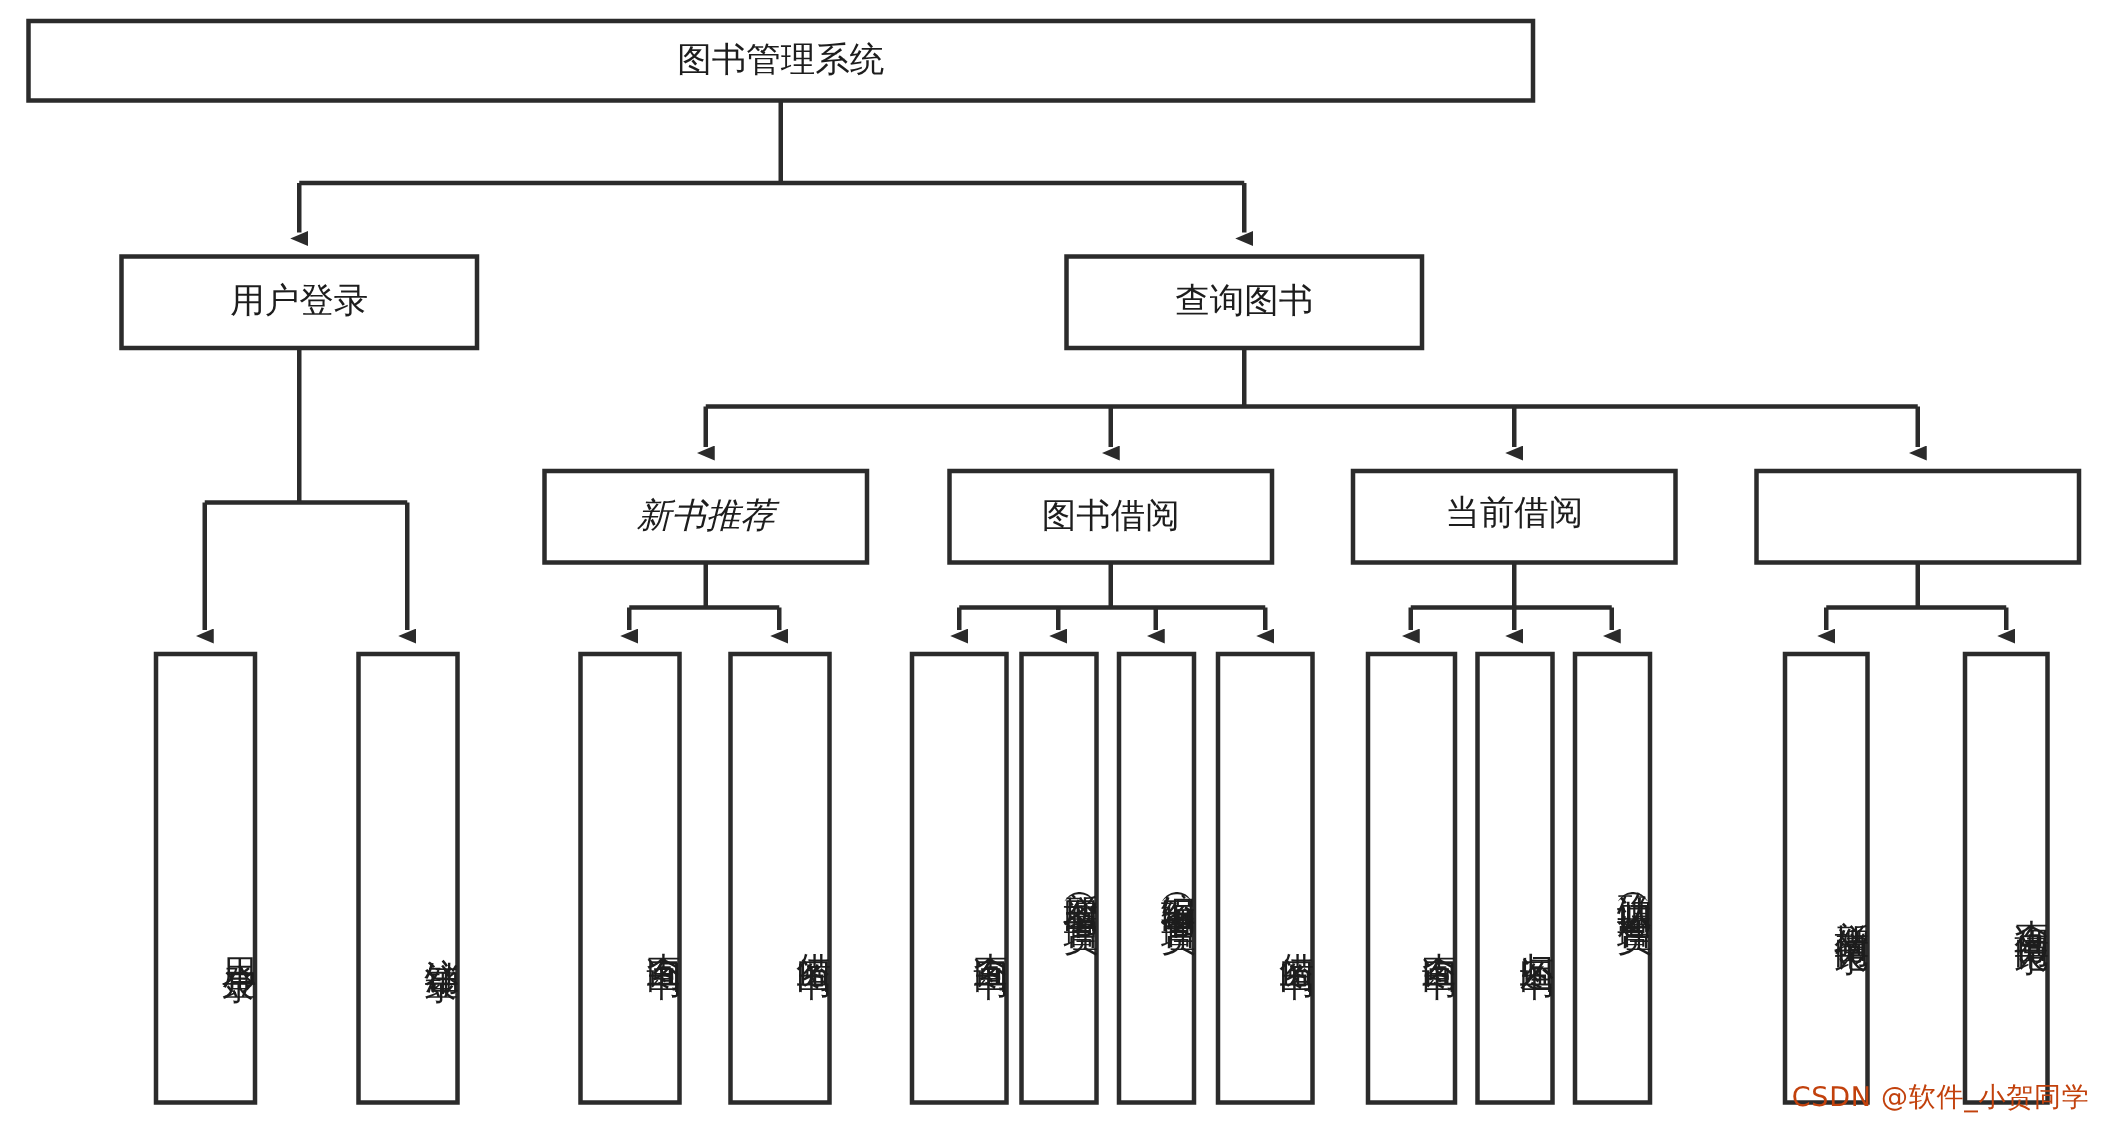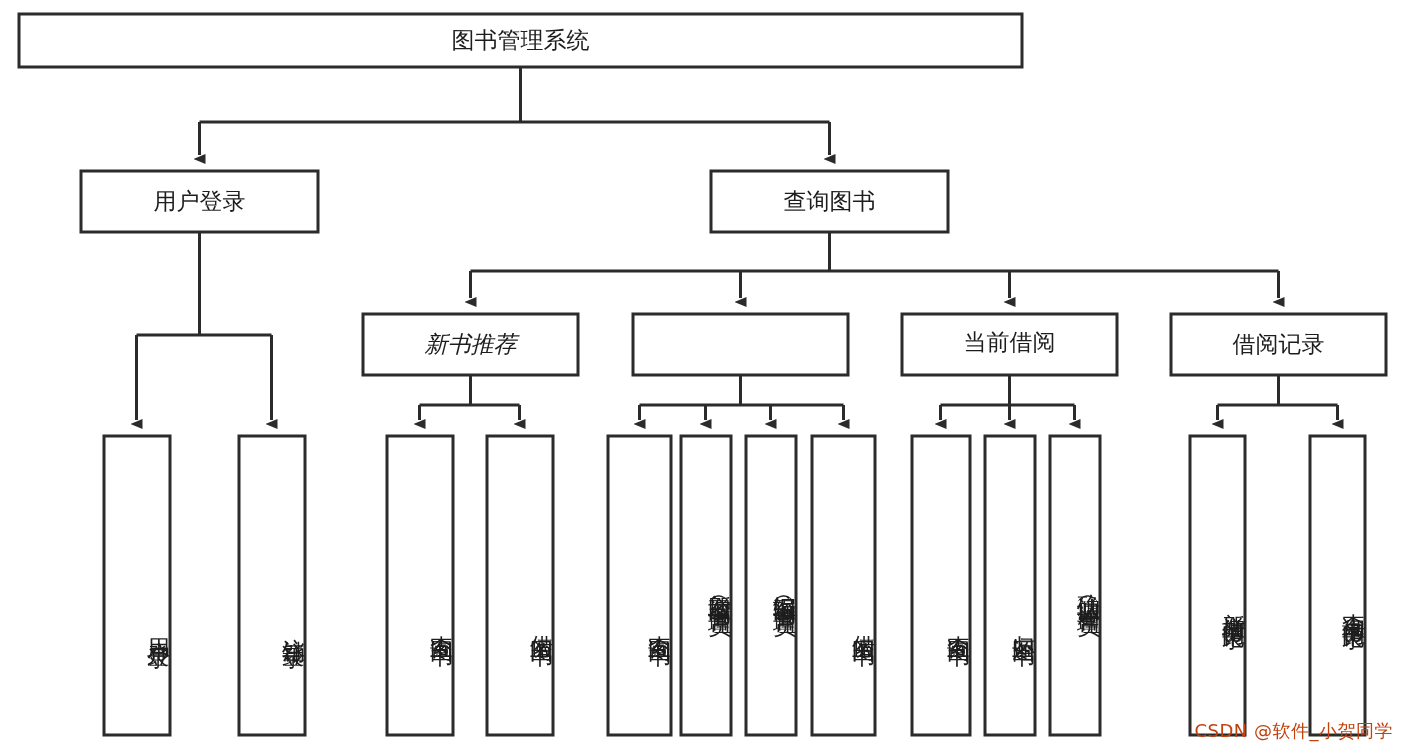--- a/index.html
+++ b/index.html
@@ -170,22 +170,22 @@
       <path class="edge-line" d="M 1337.5 405 L 1337.5 420" marker-end="url(#arrowhead)"></path>
     </g>
   </svg>
 
   <div class="node-label horizontal" style="left:19px; top:14px; width:1003px; height:53px;">图书管理系统</div>
 
   <div class="node-label horizontal" style="left:81px; top:171px; width:237px; height:61px;">用户登录</div>
   <div class="node-label horizontal" style="left:711px; top:171px; width:237px; height:61px;">查询图书</div>
 
   <div class="node-label horizontal" style="left:363px; top:314px; width:215px; height:61px;font-style:italic;">新书推荐</div>
+  <div class="node-label horizontal" style="left:633px; top:314px; width:215px; height:61px;">图书借阅</div>
   <div class="node-label horizontal" style="left:902px; top:314px; width:215px; height:57px;">当前借阅</div>
-  <div class="node-label horizontal" style="left:1171px; top:314px; width:215px; height:61px;">借阅记录</div>
 
   <div class="node-label vertical" style="left:104px; top:512px; width:66px; height:223px;">用户登录</div>
   <div class="node-label vertical" style="left:239px; top:512px; width:66px; height:223px;">注销登录</div>
   <div class="node-label vertical" style="left:387px; top:507px; width:66px; height:228px;">查询图书</div>
   <div class="node-label vertical" style="left:487px; top:507px; width:66px; height:228px;">借阅图书</div>
   <div class="node-label vertical" style="left:608px; top:507px; width:63px; height:228px;">查询图书</div>
   <div class="node-label vertical tall" style="left:681px; top:441px; width:50px; height:294px;">新增图书（管理员）</div>
   <div class="node-label vertical tall" style="left:746px; top:441px; width:50px; height:294px;">编辑图书（管理员）</div>
   <div class="node-label vertical" style="left:812px; top:507px; width:63px; height:228px;">借阅图书</div>
   <div class="node-label vertical" style="left:912px; top:507px; width:58px; height:228px;">查询图书</div>

